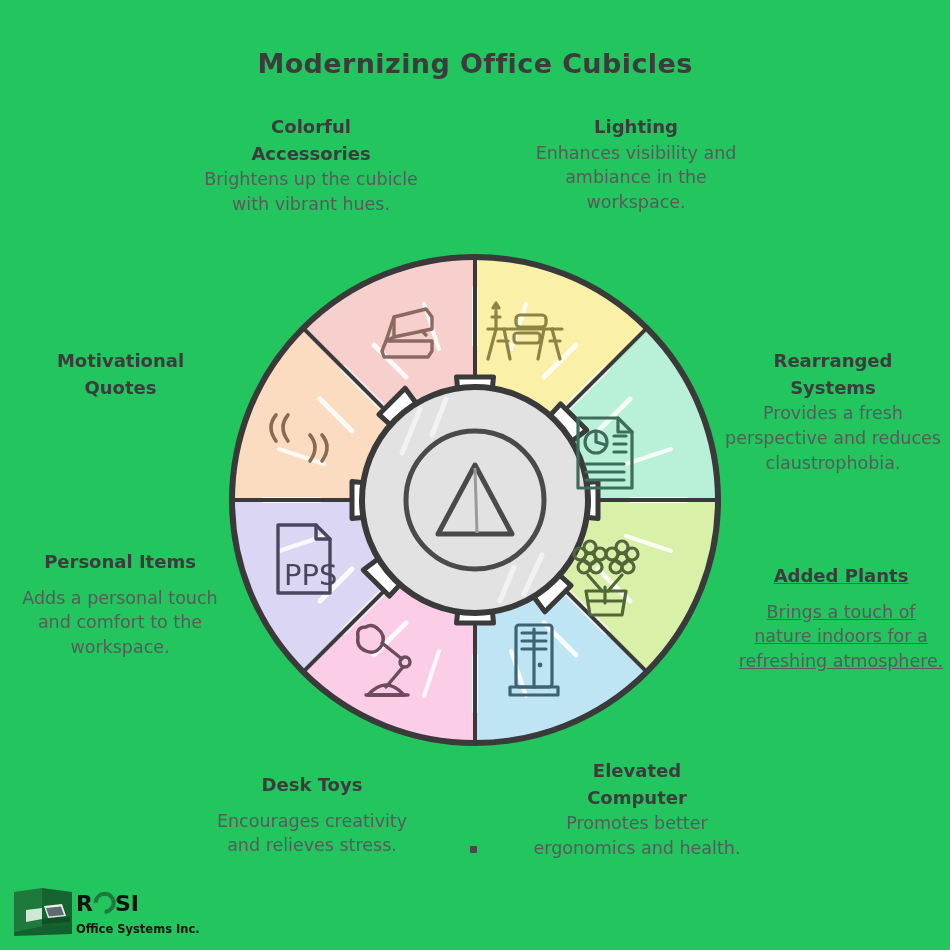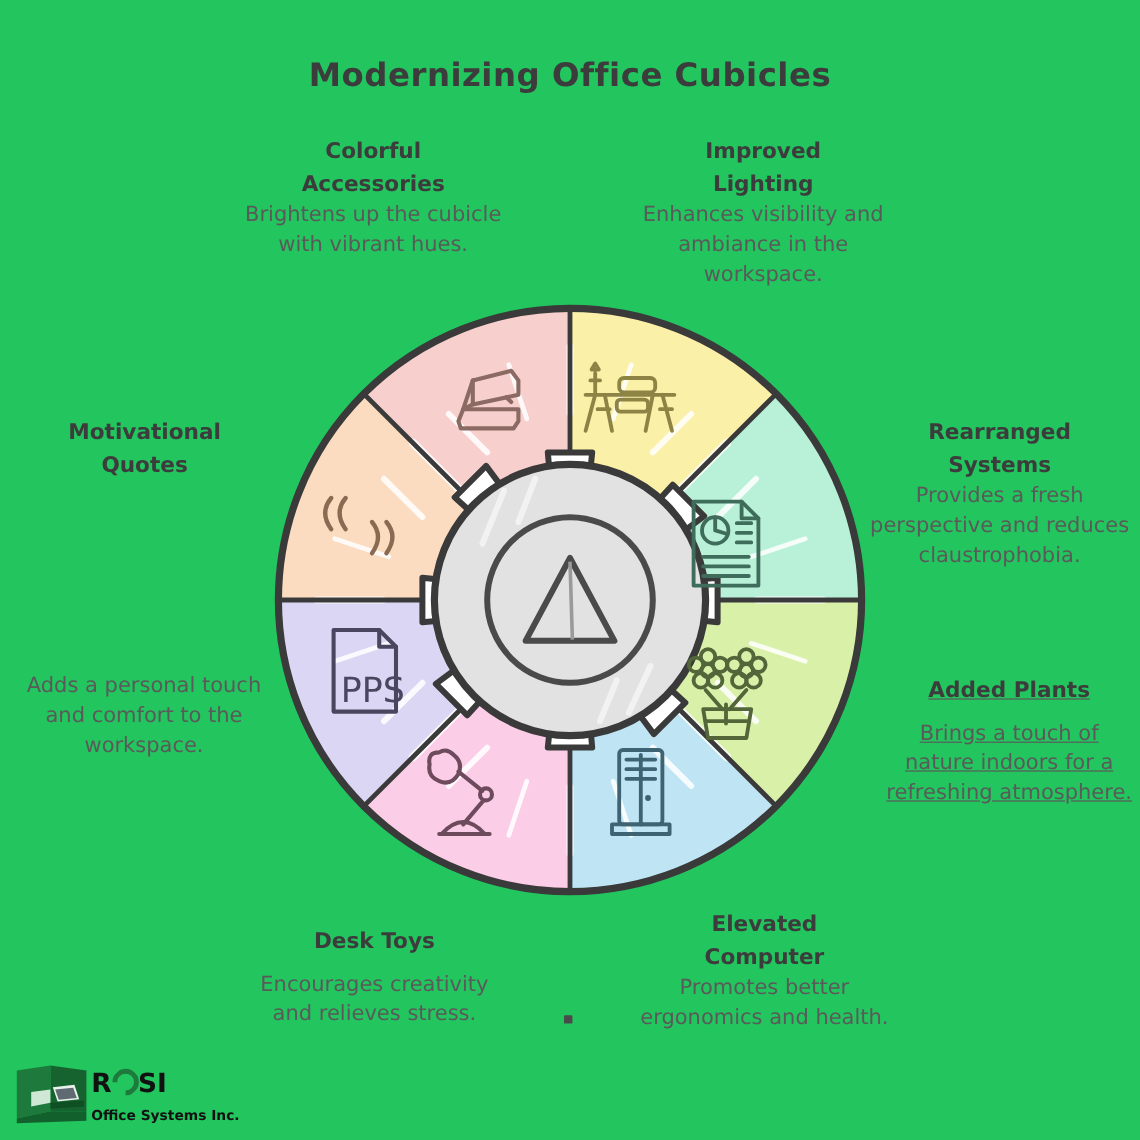--- a/index.html
+++ b/index.html
@@ -115,37 +115,37 @@
 
   <div id="title">Modernizing Office Cubicles</div>
 
   <div class="label" id="lbl-colorful">
     <span class="lbl-title">Colorful</span>
     <span class="lbl-title">Accessories</span>
     <span class="lbl-desc">Brightens up the cubicle with vibrant hues.</span>
   </div>
 
   <div class="label" id="lbl-lighting">
-    <span class="lbl-title">Improved</span>
     <span class="lbl-title">Lighting</span>
     <span class="lbl-desc">Enhances visibility and ambiance in the workspace.</span>
   </div>
 
   <div class="label" id="lbl-motivational">
     <span class="lbl-title">Motivational</span>
     <span class="lbl-title">Quotes</span>
   </div>
 
   <div class="label" id="lbl-rearranged">
     <span class="lbl-title">Rearranged</span>
     <span class="lbl-title">Systems</span>
     <span class="lbl-desc">Provides a fresh perspective and reduces claustrophobia.</span>
   </div>
 
   <div class="label" id="lbl-personal">
+    <span class="lbl-title">Personal Items</span>
     <span class="lbl-desc">Adds a personal touch and comfort to the workspace.</span>
   </div>
 
   <div class="label" id="lbl-plants">
     <span class="lbl-title">Added Plants</span>
     <span class="lbl-desc">Brings a touch of nature indoors for a refreshing atmosphere.</span>
   </div>
 
   <div class="label" id="lbl-desktoys">
     <span class="lbl-title">Desk Toys</span>

